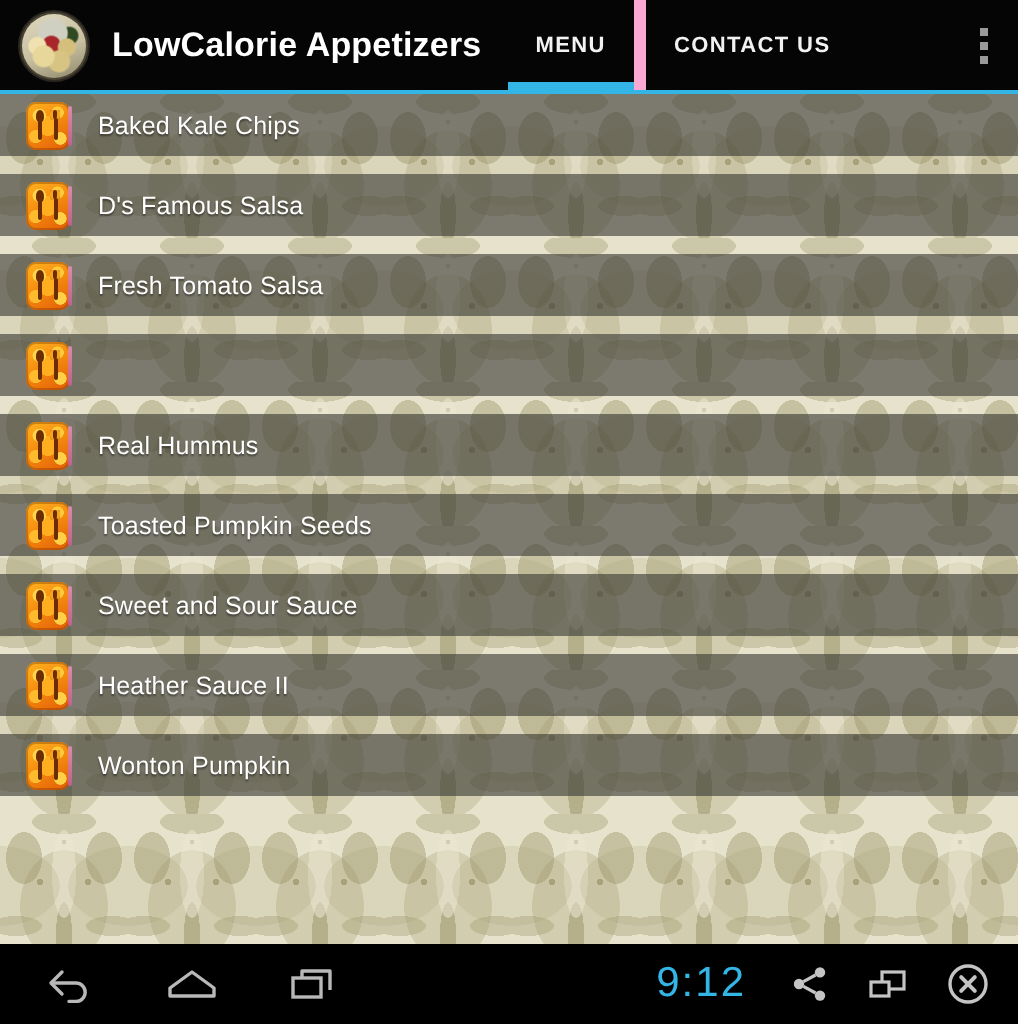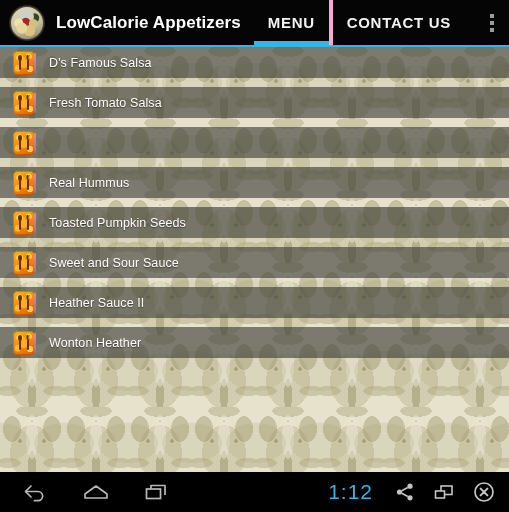--- a/index.html
+++ b/index.html
@@ -60,27 +60,27 @@
   .tabs {
     display: flex; align-items: stretch;
     height: 45px;
     margin-left: 13px;
   }
   .tab {
     position: relative;
     display: flex; align-items: center; justify-content: center;
     padding: 0 14px;
     color: #f2f2f2;
-    font-size: 15px;
+    font-size: 11px;
     font-weight: bold;
     letter-spacing: 0.7px;
     white-space: nowrap;
     cursor: pointer;
   }
-  .tab + .tab { border-left: 4px solid #f9a8d4; }
+  .tab + .tab { border-left: 6px solid #f9a8d4; }
   .tab.active .tab-underline {
     position: absolute; left: 0; right: 0; bottom: 0;
     height: 4px;
     background: #33b5e5;
   }
   .overflow {
     margin-left: auto; margin-right: 15px;
     display: flex; flex-direction: column; gap: 3px;
     cursor: pointer;
   }
@@ -252,20 +252,28 @@
     <div class="damask"></div>
     <div class="damask2"></div>
 
     <div class="list" id="recipe-list">
         <div class="row">
           <div class="row-icon">
             <span class="edge"></span>
             <span class="spoon"></span>
             <span class="fork"></span>
           </div>
+          <div class="row-label">Baked Kale Chips</div>
+        </div>
+        <div class="row">
+          <div class="row-icon">
+            <span class="edge"></span>
+            <span class="spoon"></span>
+            <span class="fork"></span>
+          </div>
           <div class="row-label">D's Famous Salsa</div>
         </div>
         <div class="row">
           <div class="row-icon">
             <span class="edge"></span>
             <span class="spoon"></span>
             <span class="fork"></span>
           </div>
           <div class="row-label">Fresh Tomato Salsa</div>
         </div>
@@ -307,21 +315,21 @@
             <span class="fork"></span>
           </div>
           <div class="row-label">Heather Sauce II</div>
         </div>
         <div class="row">
           <div class="row-icon">
             <span class="edge"></span>
             <span class="spoon"></span>
             <span class="fork"></span>
           </div>
-          <div class="row-label">Wonton Heather</div>
+          <div class="row-label">Wonton Pumpkin</div>
         </div>
       </div>
   </div>
 
   <div class="navbar">
     <div class="nav-left">
       <div class="nav-btn">
         <svg width="26" height="20" viewBox="0 0 26 20" aria-hidden="true">
           <path d="M9 4 L3.5 9.5 L9 15" fill="none" stroke="#b8b8b8" stroke-width="1.7" stroke-linecap="round" stroke-linejoin="round"></path>
           <path d="M3.8 9.5 H16 a4.6 4.6 0 0 1 0 9.2 H12.5" fill="none" stroke="#b8b8b8" stroke-width="1.7" stroke-linecap="round" stroke-linejoin="round"></path>
@@ -334,21 +342,21 @@
       </div>
       <div class="nav-btn">
         <svg width="26" height="20" viewBox="0 0 26 20" aria-hidden="true">
           <rect x="2.5" y="7" width="14" height="9.5" fill="none" stroke="#b8b8b8" stroke-width="1.7"></rect>
           <path d="M7 7 L7 3.5 L21 3.5 L21 13" fill="none" stroke="#b8b8b8" stroke-width="1.7" stroke-linejoin="round"></path>
         </svg>
       </div>
     </div>
 
     <div class="nav-right">
-      <div class="clock">1:12</div>
+      <div class="clock">9:12</div>
       <div class="nav-btn">
         <svg width="20" height="20" viewBox="0 0 20 20" aria-hidden="true">
           <circle cx="15" cy="4.2" r="2.6" fill="#c4c4c4"></circle>
           <circle cx="4.5" cy="10" r="2.6" fill="#c4c4c4"></circle>
           <circle cx="15" cy="15.8" r="2.6" fill="#c4c4c4"></circle>
           <path d="M12.8 5.5 L6.7 8.8 M6.7 11.2 L12.8 14.5" stroke="#c4c4c4" stroke-width="1.6"></path>
         </svg>
       </div>
       <div class="nav-btn">
         <svg width="22" height="20" viewBox="0 0 22 20" aria-hidden="true">

